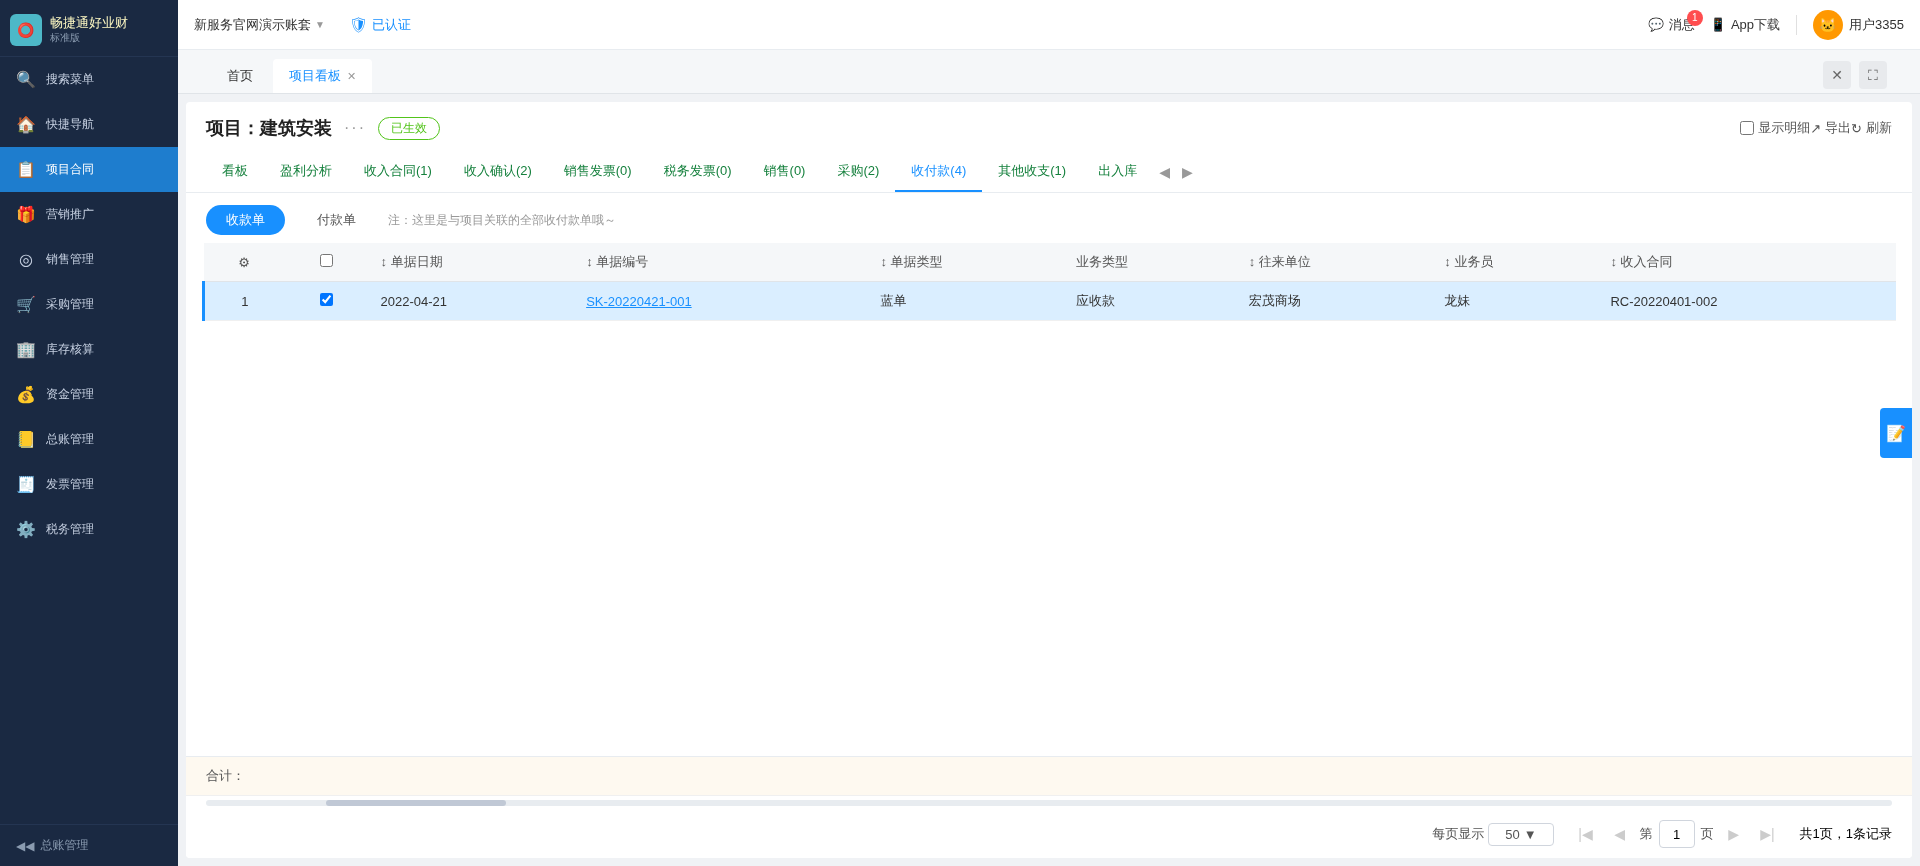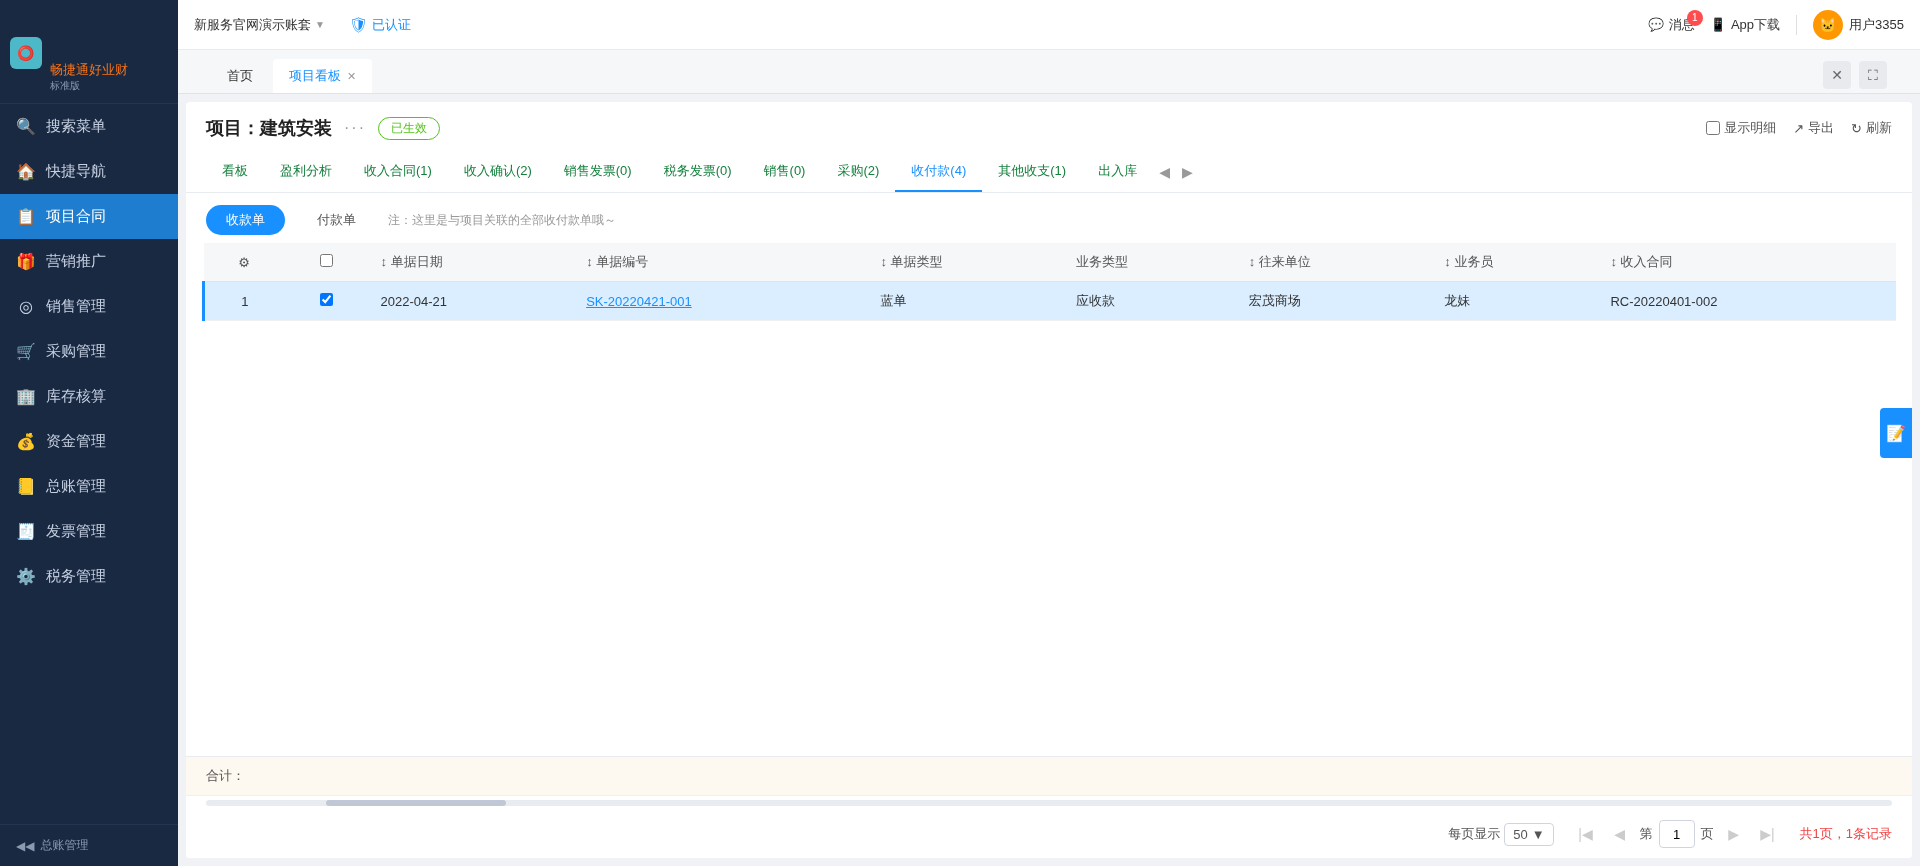--- a/index.html
+++ b/index.html
@@ -23,34 +23,34 @@
     }
     .sidebar-logo {
       width: 32px;
       height: 32px;
       background: #4db8c8;
       border-radius: 6px;
       display: flex; align-items: center; justify-content: center;
       color: white; font-size: 14px; font-weight: bold; margin-right: 8px;
       flex-shrink: 0;
     }
-    .sidebar-title { font-size: 13px; color: #f97316; line-height: 1.3; margin-top: 48px; }
+    .sidebar-title { font-size: 13px; color: #fef9c3; line-height: 1.3; }
     .sidebar-subtitle { font-size: 10px; color: #8a9bb0; }
     .sidebar-scroll { overflow-y: auto; flex: 1; }
     .sidebar-item {
       display: flex; align-items: center;
       padding: 13px 16px;
       cursor: pointer;
       color: #c5cfe0;
       transition: background 0.15s;
       gap: 10px;
     }
     .sidebar-item.active { background: #1e7dce; color: white; }
     .sidebar-item-icon { font-size: 16px; width: 20px; text-align: center; flex-shrink: 0; }
-    .sidebar-item-label { font-size: 15px; font-family: Liberation Serif, serif; }
+    .sidebar-item-label { font-size: 12px; font-family: Liberation Serif, serif; }
     .sidebar-footer {
       padding: 12px 16px;
       color: #8a9bb0;
       font-size: 12px;
       display: flex; align-items: center; gap: 6px;
       cursor: pointer;
       border-top: 1px solid #243552;
     }
 
     
@@ -112,21 +112,21 @@
     .page-header {
       padding: 14px 20px 0 20px;
       border-bottom: 1px solid #e8ecf0;
     }
     .page-title-row {
       display: flex; align-items: center; gap: 12px; margin-bottom: 12px;
     }
     .page-title { font-size: 18px; font-weight: 600; color: #222; }
     .page-title-more { color: #999; font-size: 16px; cursor: pointer; letter-spacing: 2px; }
     .page-status-badge { border: 1px solid #52c41a; color: #52c41a; border-radius: 20px; padding: 2px 12px; font-size: 12px; }
-    .page-header-actions { margin-left: auto; display: flex; align-items: center; gap: 17px; padding-left: 44px; }
+    .page-header-actions { margin-left: auto; display: flex; align-items: center; gap: 0; padding-left: 44px; }
     .header-action { display: flex; align-items: center; gap: 4px; font-size: 13px; color: #555; cursor: pointer; }
     .header-checkbox { width: 14px; height: 14px; border: 1px solid #ccc; }
 
     
     .subtabs {
       display: flex; align-items: center; gap: 0;
       overflow-x: auto;
     }
     .subtab {
       padding: 10px 16px;
@@ -221,28 +221,28 @@
       padding: 10px 20px;
       background: white;
       gap: 6px;
       font-size: 13px;
       color: #555;
     }
     .page-size-select {
       display: flex; align-items: center; gap: 4px; margin-right: 12px;
     }
     .page-size-box {
-      border: 1px solid #d0d5dd; border-radius: 4px; padding: 3px 8px; font-size: 13px; display: flex; align-items: center; gap: 4px; cursor: pointer; justify-content: flex-end;
+      border: 1px solid #d0d5dd; border-radius: 4px; padding: 3px 16px; font-size: 13px; display: flex; align-items: center; gap: 4px; cursor: pointer; justify-content: flex-end;
     }
     .page-btn {
       width: 28px; height: 28px; border: none; background: transparent; cursor: pointer; display: flex; align-items: center; justify-content: center; color: #666; font-size: 14px; border-radius: 3px;
     }
     .page-btn.disabled { color: #ccc; cursor: default; }
     .page-input { border: 1px solid #d0d5dd; border-radius: 4px; width: 36px; height: 28px; text-align: center; font-size: 13px; }
-    .page-info { margin-left: 12px; color: #ef4444; }
+    .page-info { margin-left: 12px; color: #000000; }
 
     
     .right-float-btn {
       position: absolute; right: 0; top: 50%; transform: translateY(-50%);
       width: 32px; height: 50px;
       background: #1890ff;
       border-radius: 4px 0 0 4px;
       display: flex; align-items: center; justify-content: center;
       cursor: pointer; color: white; font-size: 16px;
     }

